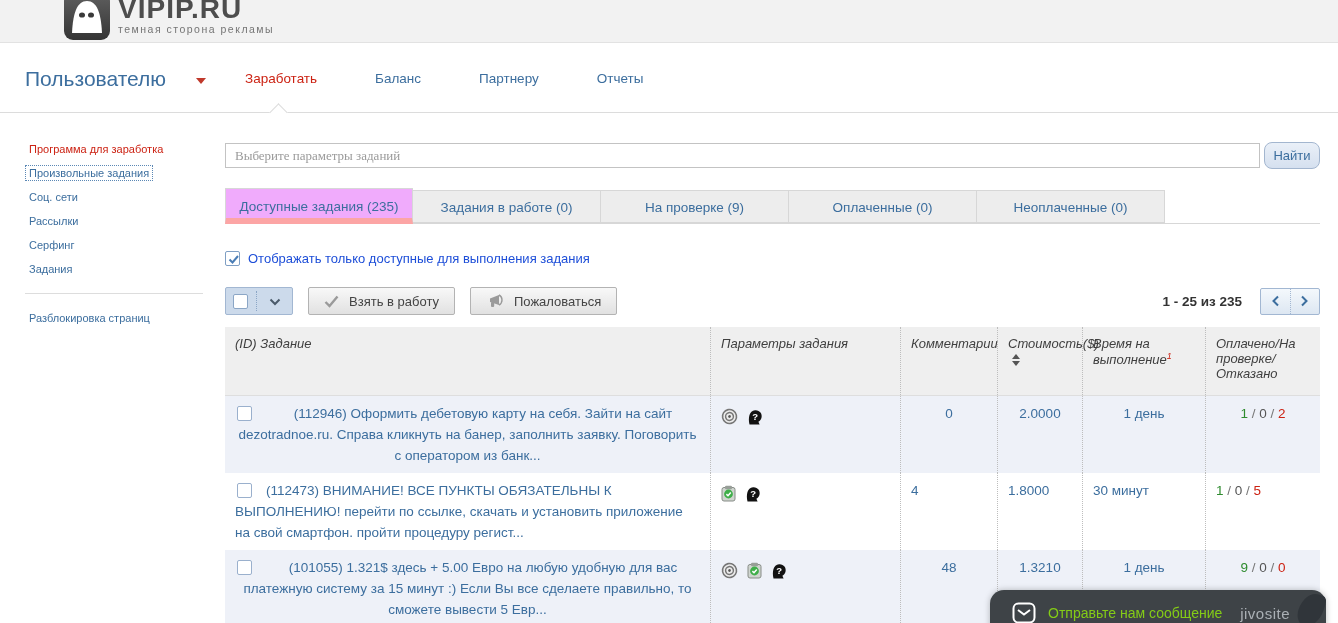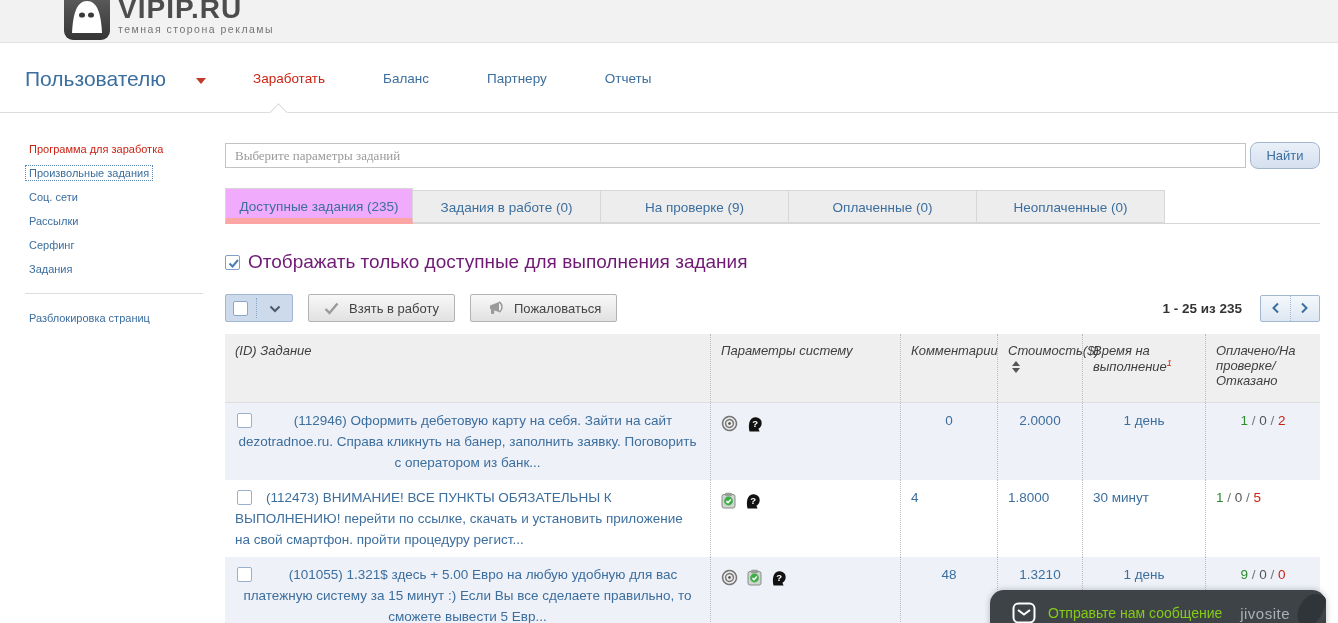--- a/index.html
+++ b/index.html
@@ -13,48 +13,48 @@
   .logo { position:absolute; left:64px; top:-8px; display:flex; align-items:flex-start; cursor:pointer; }
   .logo-icon { width:46px; height:48px; border-radius:9px; background:linear-gradient(#606060,#353535); position:relative; flex:0 0 auto; box-shadow:inset 0 1px 0 rgba(255,255,255,.25); }
   .logo-icon svg { position:absolute; left:5px; top:7px; }
   .logo-textwrap { margin-left:8px; padding-top:4px; }
   .logo-title { font-size:28px; font-weight:bold; color:#4d4d4d; letter-spacing:1px; line-height:26px; }
   .logo-tagline { font-size:10.5px; color:#757575; letter-spacing:1.5px; margin-top:1px; }
   
   .navbar { height:70px; background:#fff; border-bottom:1px solid #dcdcdc; position:relative;padding-left:34px; }
   .user-menu { position:absolute; left:25px; top:24px; font-size:21px; color:#3c6e9e; cursor:pointer; }
   .user-caret { position:absolute; left:196px; top:35px; width:0; height:0; border-left:5px solid transparent; border-right:5px solid transparent; border-top:6px solid #c0392b; }
-  .nav-items { position:absolute; left:253px; top:0; height:70px; display:flex; align-items:center; }
+  .nav-items { position:absolute; left:245px; top:0; height:70px; display:flex; align-items:center; }
   .nav-item { font-size:13.5px; color:#3c6e9e; margin-right:58px; cursor:pointer; white-space:nowrap; }
   .nav-item.active { color:#cc2213; }
   .nav-notch { position:absolute; left:272px; bottom:-7px; width:13px; height:13px; background:#fff; border-left:1px solid #dcdcdc; border-top:1px solid #dcdcdc; transform:rotate(45deg); }
   
   .layout { display:flex; }
   .sidebar { width:225px; flex:0 0 auto; padding:28px 0 0 25px; }
   .side-item { font-size:11px; color:#3c6e9e; margin-bottom:8px; cursor:pointer; }
   .side-item .inner { display:inline-block; padding:1px 3px; border:1px solid transparent; }
   .side-item.red .inner { color:#cc2213; }
   .side-item.selected .inner { border:1px dotted #5b88b5; }
   .side-divider { border:0; border-top:1px solid #ddd; margin:16px 22px 16px 0; }
   .main { flex:1; padding:29px 18px 0 0; }
   
   .search-row { display:flex; align-items:center; }
   .search-input { flex:1; height:25px; border:1px solid #c3c3c3; padding:0 9px; font-size:13px; color:#333; font-family:Liberation Serif, serif; outline:none; }
   .search-input::placeholder { color:#9a9a9a; }
-  .search-btn { width:70px; height:27px; margin-left:4px; background:linear-gradient(#eaf0f8,#d5e0ef); border:1px solid #a3b6cf; border-radius:8px; color:#3c6e9e; font-size:13px; cursor:pointer; font-family:"Liberation Sans",sans-serif; }
+  .search-btn { width:56px; height:27px; margin-left:4px; background:linear-gradient(#eaf0f8,#d5e0ef); border:1px solid #a3b6cf; border-radius:8px; color:#3c6e9e; font-size:13px; cursor:pointer; font-family:"Liberation Sans",sans-serif; }
   
   .tabs { margin-top:19px; display:flex; align-items:flex-end; border-bottom:1px solid #d7d7d7; }
   .tab { width:188px; height:33px; line-height:33px; text-align:center; font-size:13.5px; color:#3c6e9e; background:#ededed; border:1px solid #d7d7d7; border-left:none; cursor:pointer; white-space:nowrap; overflow:hidden; }
   .tab:first-child { border-left:1px solid #d7d7d7; }
   .tab.active { background:#f0abfc; height:36px; line-height:36px; margin-bottom:-1px; border-bottom:6px solid #fca5a5; }
   
   .filter-row { margin-top:27px; display:flex; align-items:center; }
   .cb { width:15px; height:15px; border:1px solid #7f9fc4; background:#fff; border-radius:2px; position:relative; flex:0 0 auto; cursor:pointer; }
   .cb svg { position:absolute; left:1px; top:1px; }
-  .filter-label { font-size:19px; margin-left:8px; color:#701a75; }
+  .filter-label { font-size:13px; margin-left:8px; color:#1d4ed8; }
   
   .toolbar { margin-top:21px; display:flex; align-items:center; }
   .selectall { width:68px; height:28px; background:#ccdaeb; border:1px solid #a2b7d2; border-radius:2px; display:flex; align-items:center; cursor:pointer; }
   .selectall .cb { margin-left:7px; border-color:#8ba6c6; }
   .selectall .sep { width:0; height:20px; border-left:1px dotted #8ba6c6; margin-left:8px; }
   .selectall .chev { flex:1; text-align:center; }
   .btn-gray { height:28px; background:linear-gradient(#f8f8f8,#e1e1e1); border:1px solid #b3b3b3; border-radius:2px; color:#444; font-size:13px; display:flex; align-items:center; padding:0 15px; margin-left:15px; cursor:pointer; font-family:"Liberation Sans",sans-serif; }
   .btn-gray .ic { margin-right:10px; display:inline-flex; }
   .pager { margin-left:auto; display:flex; align-items:center; }
   .pager-text { font-size:13.5px; font-weight:bold; color:#333; margin-right:18px; }
@@ -210,21 +210,21 @@
                 <path d="M2 1.5 L6.5 6 L2 10.5" stroke="#3c6e9e" stroke-width="2" fill="none"></path>
               </svg>
           </span>
         </div>
       </div>
     </div>
 
     <div class="table">
       <div class="thead">
         <div class="th col-task">(ID) Задание</div>
-        <div class="th col-params">Параметры систему</div>
+        <div class="th col-params">Параметры задания</div>
         <div class="th col-comments">Комментарии</div>
         <div class="th col-cost">
           <span>Стоимость($)</span><span class="sort-arrows">
               <i class="up"></i>
               <i class="down"></i>
             </span>
         </div>
         <div class="th col-time">
           <span>Время на выполнение</span><sup class="fn">1</sup>
         </div>

